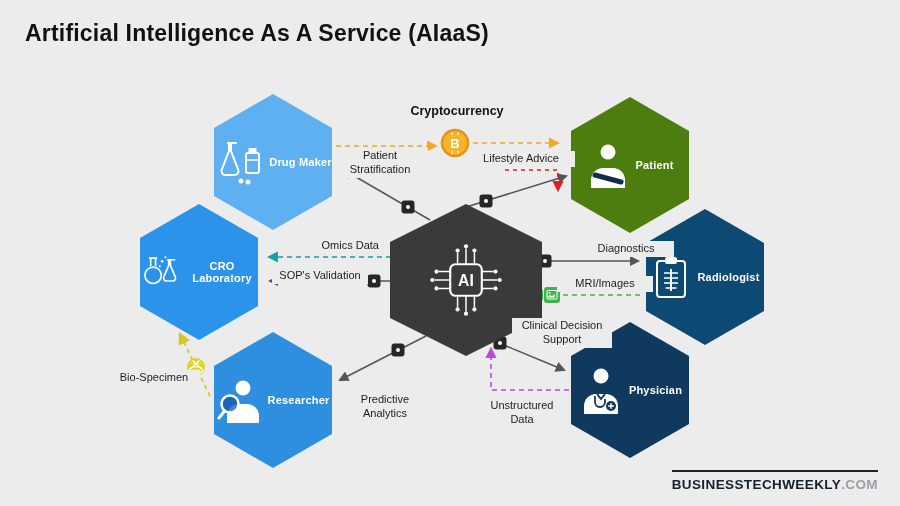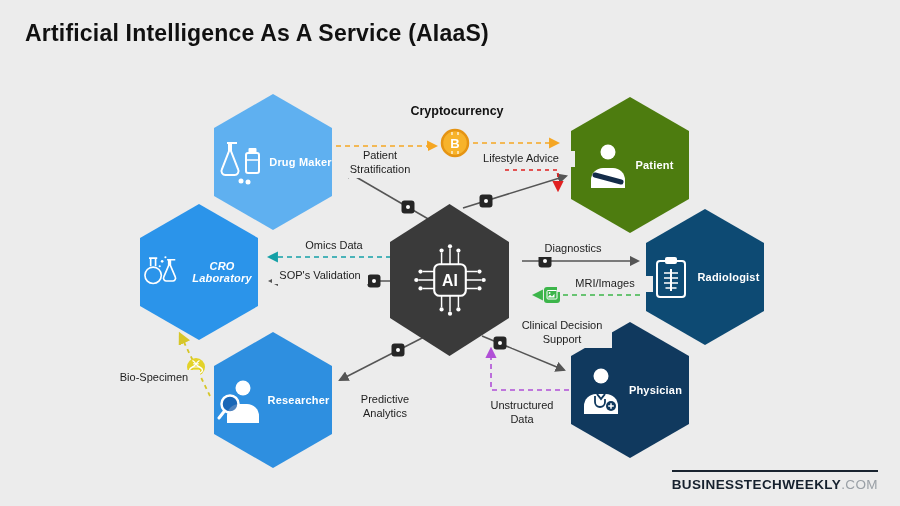--- a/index.html
+++ b/index.html
@@ -8,44 +8,44 @@
 
   .page-title{position:absolute;left:25px;top:20px;font-size:23px;font-weight:800;color:#111;letter-spacing:.2px;z-index:4;}
 
   .connector-layer{position:absolute;left:0;top:0;z-index:1;pointer-events:none;}
 
   .hex{position:absolute;z-index:2;clip-path:polygon(50% 0,100% 25%,100% 75%,50% 100%,0 75%,0 25%);
        display:flex;flex-direction:row;align-items:center;justify-content:center;gap:5px;}
   .hex .hex-label{color:#fff;font-size:11px;font-weight:700;text-align:center;letter-spacing:.2px;}
   .hex-drug{left:214px;top:94px;width:118px;height:136px;}
   .hex-patient{left:571px;top:97px;width:118px;height:136px;}
-  .hex-cro{left:140px;top:204px;width:118px;height:136px;font-style:italic;}
+  .hex-cro{left:140px;top:204px;width:118px;height:136px;}
   .hex-radiologist{left:646px;top:209px;width:118px;height:136px;}
   .hex-researcher{left:214px;top:332px;width:118px;height:136px;}
   .hex-physician{left:571px;top:322px;width:118px;height:136px;}
-  .hex-center{left:390px;top:204px;width:119px;height:152px;}
+  .hex-center{left:390px;top:204px;width:152px;height:152px;}
 
   .edge-label{position:absolute;z-index:3;font-size:11px;color:#1d1d1d;text-align:center;line-height:1.25;
               background:#ececec;padding:1px 2px;}
   .lbl-crypto{left:360px;top:103px;width:190px;font-weight:700;font-size:12.5px;color:#111;background:transparent;}
   .lbl-patient-strat{left:332px;top:148px;width:92px;}
   .lbl-lifestyle{left:467px;top:151px;width:104px;}
-  .lbl-omics{left:287px;top:238px;width:90px;}
+  .lbl-omics{left:287px;top:238px;width:90px;text-align:right;}
   .lbl-sop{left:272px;top:268px;width:92px;}
-  .lbl-diagnostics{left:525px;top:241px;width:92px;}
+  .lbl-diagnostics{left:578px;top:241px;width:92px;}
   .lbl-mri{left:557px;top:276px;width:92px;}
   .lbl-clinical{left:512px;top:318px;width:96px;}
   .lbl-unstructured{left:478px;top:398px;width:84px;}
   .lbl-predictive{left:340px;top:392px;width:86px;}
   .lbl-bio{left:108px;top:370px;width:88px;}
 
   .branding{position:absolute;right:22px;bottom:14px;z-index:4;font-size:13.5px;letter-spacing:.4px;
             border-top:2px solid #1a2430;padding-top:5px;}
   .branding .main{font-weight:800;color:#16212e;}
-  .branding .suffix{font-weight:400;color:#9aa0a6;}
+  .branding .suffix{font-weight:700;color:#9aa0a6;}
 </style>
 </head>
 <body>
 
 <div class="canvas">
 
   <div class="page-title">Artificial Intelligence As A Service (AIaaS)</div>
 
   <svg class="connector-layer" width="900" height="506" viewBox="0 0 900 506">
     <defs>

